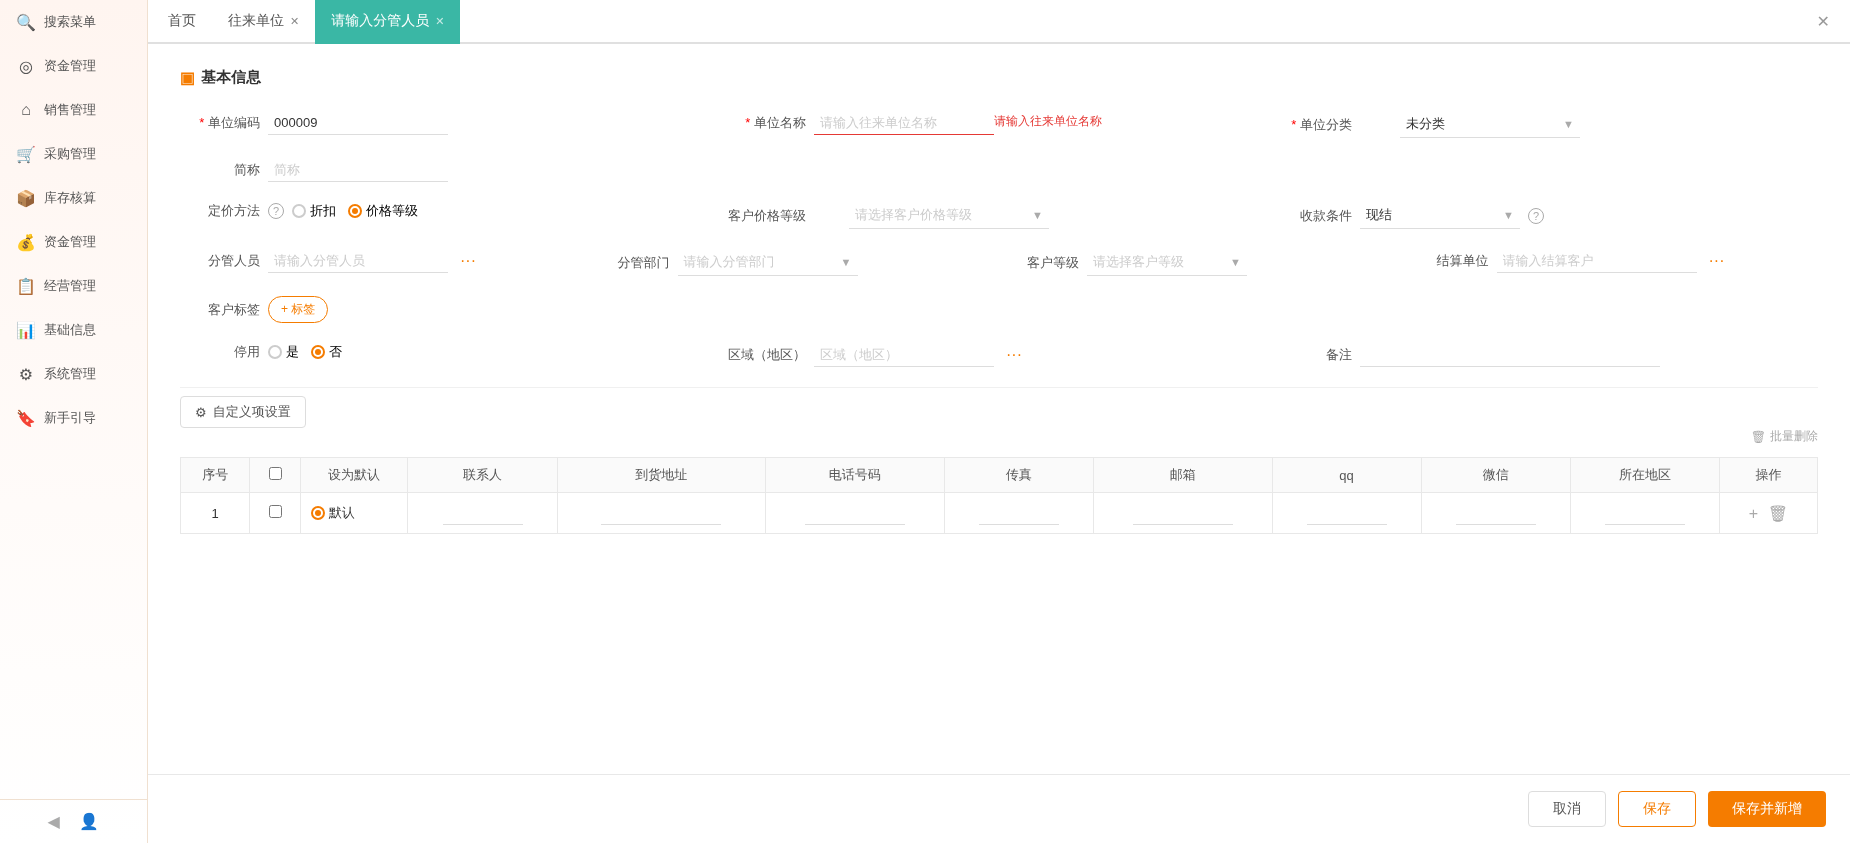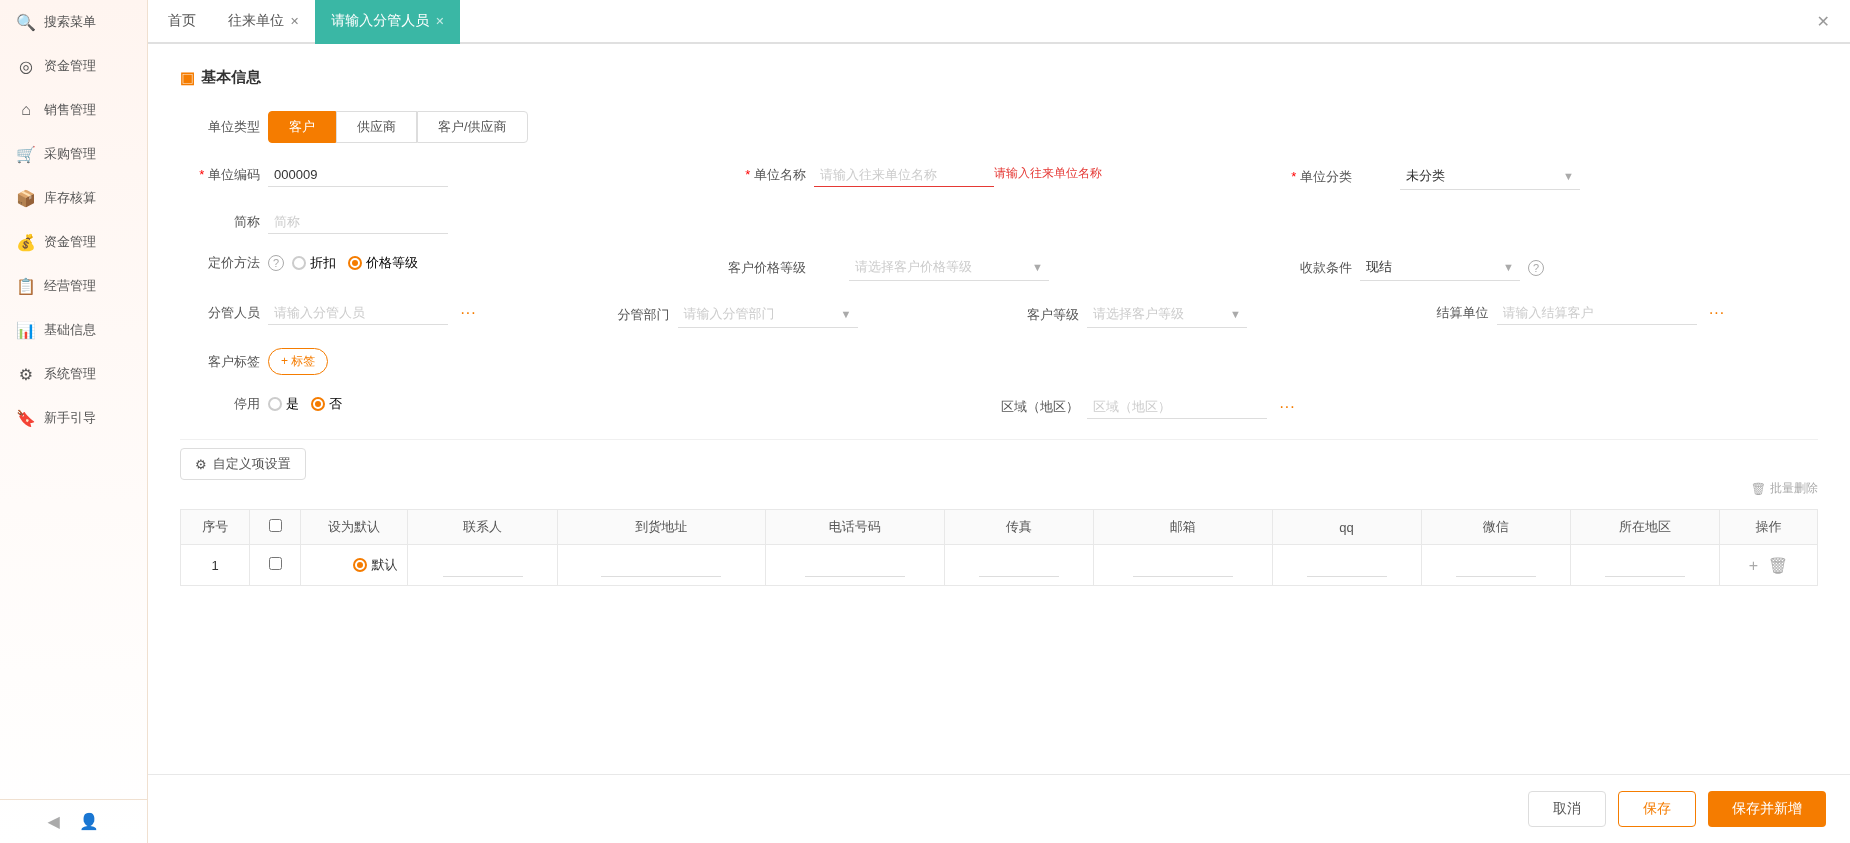--- a/index.html
+++ b/index.html
@@ -444,30 +444,20 @@
     <button class="tab-close-btn">✕</button>
   </div>
 
   <div class="content">
 
     <div class="section-title">
       <span class="section-title-icon">▣</span>
       <span>基本信息</span>
     </div>
 
-    <div class="form-row">
-      <div class="form-field" style="flex: 0 0 auto; align-items: center;">
-        <span class="form-label" style="min-width:80px;">单位类型</span>
-        <div class="type-btn-group">
-          <button class="type-btn active">客户</button>
-          <button class="type-btn">供应商</button>
-          <button class="type-btn">客户/供应商</button>
-        </div>
-      </div>
-    </div>
 
     <div class="form-row" style="align-items: flex-start;">
       <div class="form-field">
         <span class="form-label required" style="min-width:80px;">单位编码</span>
         <input class="form-input" type="text" value="000009" style="">
       </div>
       <div class="form-field" style="flex-direction: column; align-items: flex-start;">
         <div style="display:flex; align-items:center; gap:8px;">
           <span class="form-label required" style="min-width:80px;">单位名称</span>
           <div class="form-input-wrap">
@@ -569,20 +559,24 @@
           <div class="radio-item">
             <div class="radio-circle selected"></div>
             <span>否</span>
           </div>
         </div>
       </div>
       <div class="form-field">
         <span class="form-label" style="min-width:80px;">区域（地区）</span>
         <input class="form-input" type="text" style="width: 180px;" placeholder="区域（地区）">
         <button class="more-btn">···</button>
+      </div>
+      <div class="form-field">
+        <span class="form-label" style="min-width:80px;">备注</span>
+        <input class="form-input" type="text" style="width: 300px;">
       </div>
     </div>
 
 
     <div class="divider"></div>
 
     <button class="custom-btn">
       <span>⚙</span>
       <span>自定义项设置</span>
     </button>
@@ -607,21 +601,21 @@
           <th>微信</th>
           <th>所在地区</th>
           <th>操作</th>
         </tr>
       </thead>
       <tbody>
         <tr class="table-row">
           <td>1</td>
           <td><input type="checkbox" style=""></td>
           <td>
-            <div class="radio-item" style="justify-content: flex-end;">
+            <div class="radio-item" style="justify-content: flex-start;">
               <div class="radio-circle selected"></div>
               <span>默认</span>
             </div>
           </td>
           <td><input class="form-input" type="text" style="width: 80px;"></td>
           <td><input class="form-input" type="text" style="width: 120px;"></td>
           <td><input class="form-input" type="text" style="width: 100px;"></td>
           <td><input class="form-input" type="text" style="width: 80px;"></td>
           <td><input class="form-input" type="text" style="width: 100px;"></td>
           <td><input class="form-input" type="text" style="width: 80px;"></td>

